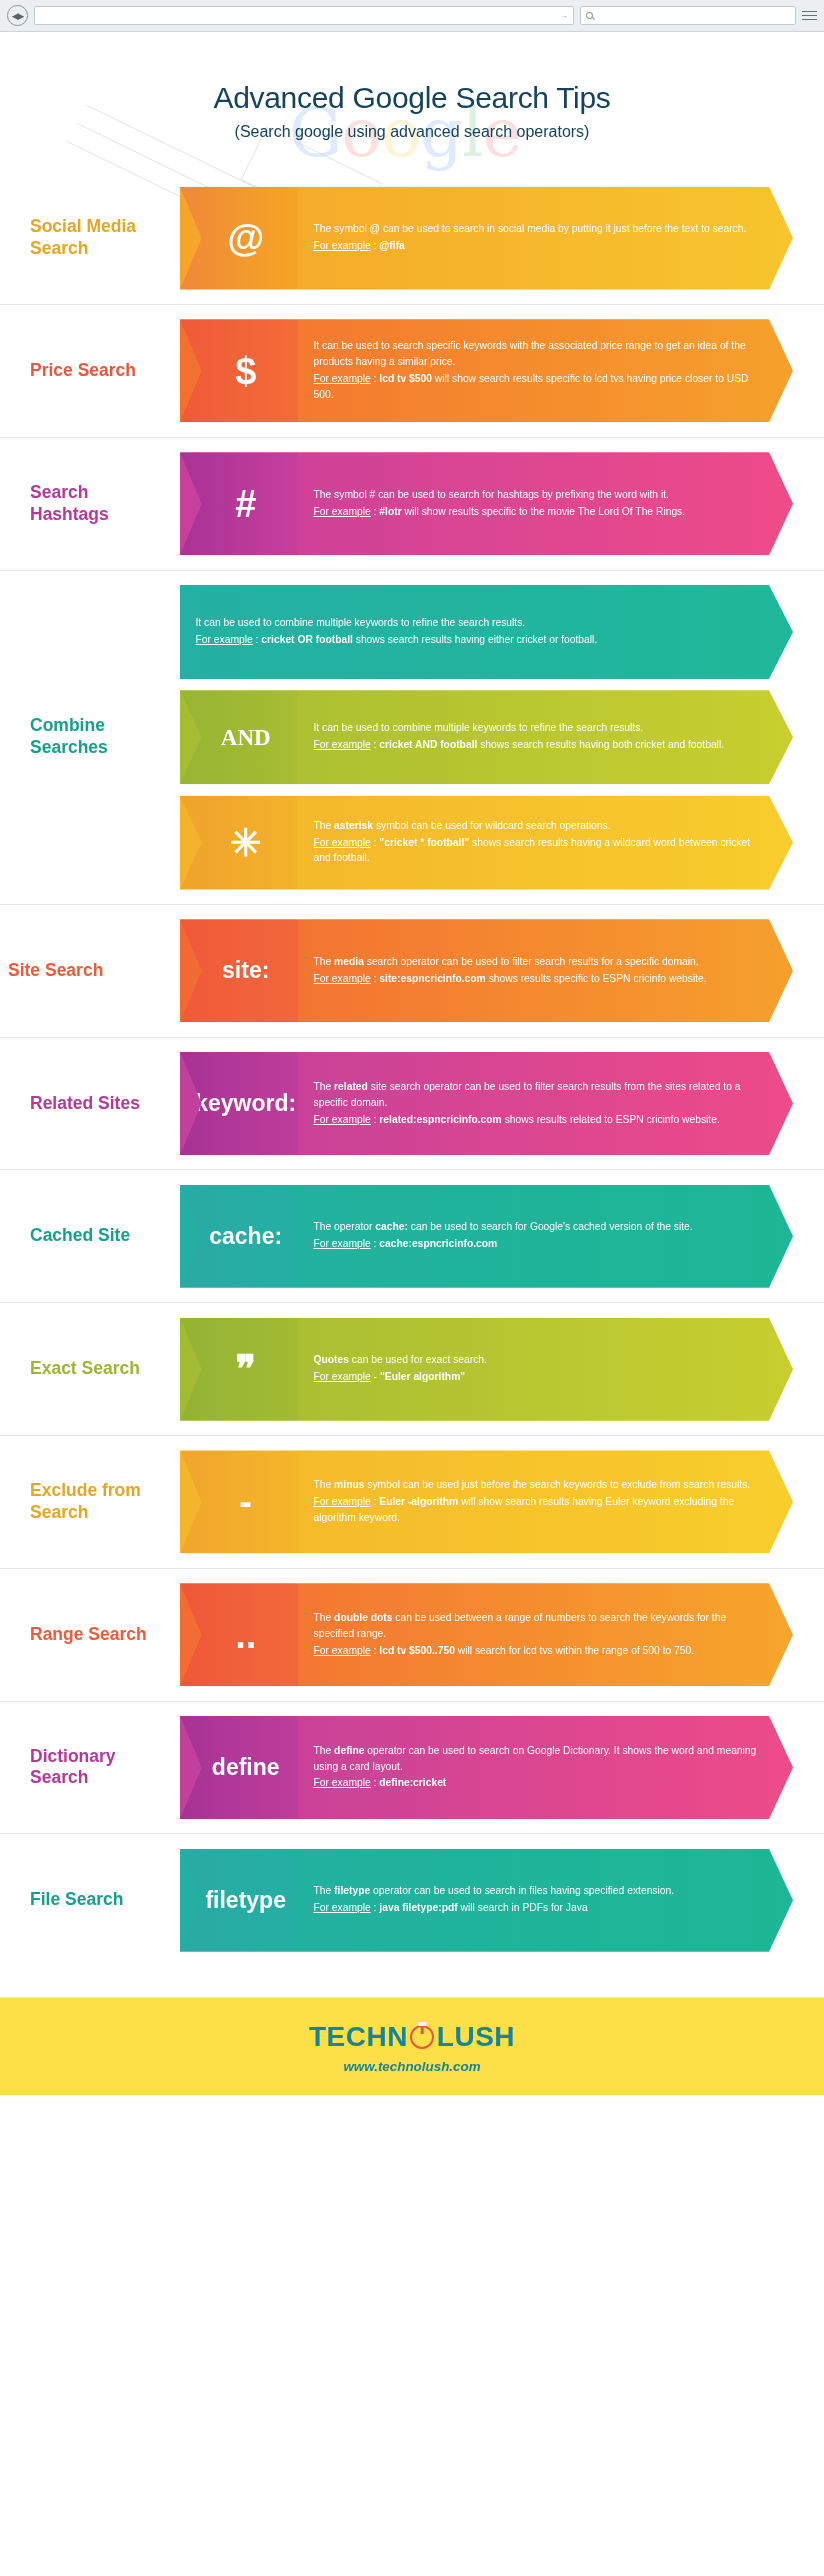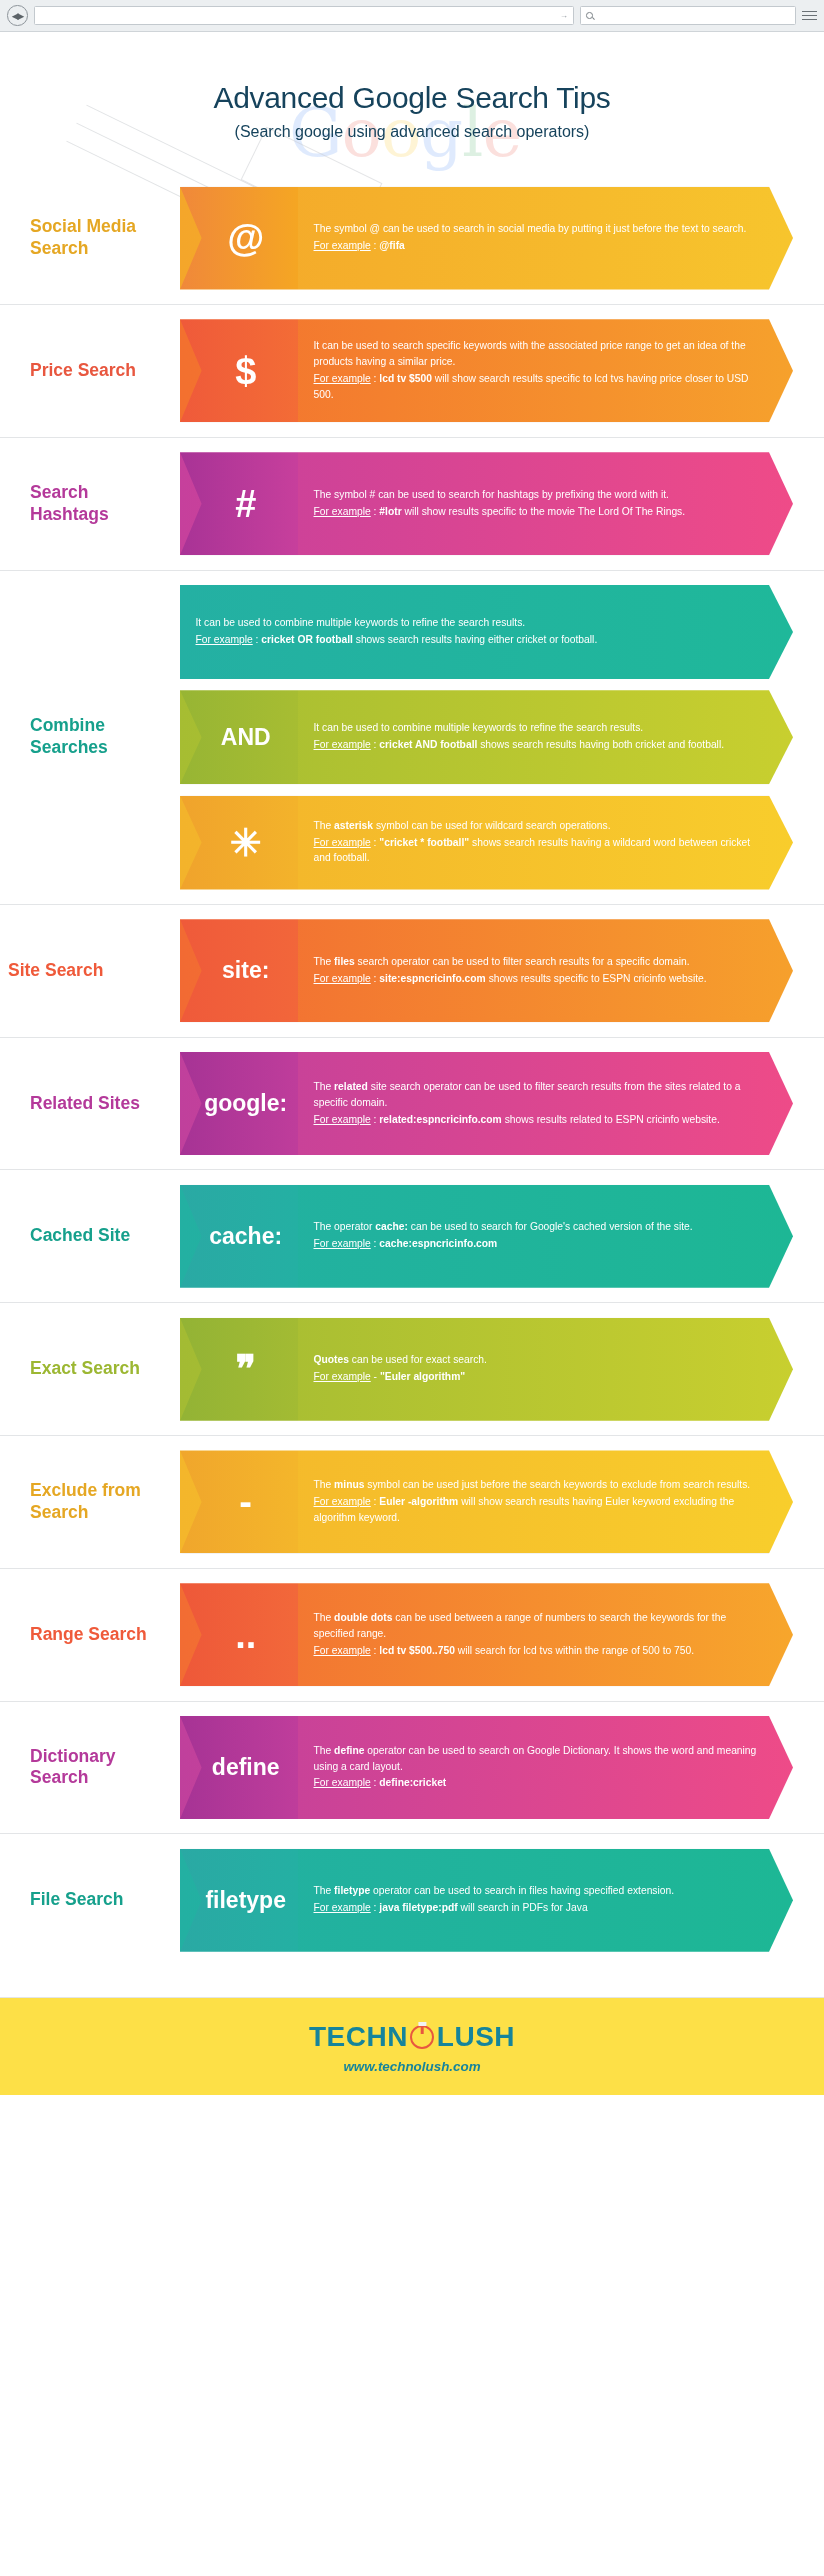--- a/index.html
+++ b/index.html
@@ -308,21 +308,21 @@
       <div class="section multi">
         <div class="sec-label" style="color: rgb(22, 160, 140);">Combine Searches</div>
         <div class="sec-rows">
           <div class="banner" style="background: linear-gradient(90deg, rgb(36, 176, 163) 0%, rgb(31, 184, 154) 100%);">
             <div class="body">
               <p>It can be used to combine multiple keywords to refine the search results.</p>
               <p><span class="ex-label">For example</span> :  <b>cricket OR football</b> shows search results having either cricket or football.</p>
             </div>
           </div>
           <div class="banner" style="background: linear-gradient(90deg, rgb(166, 189, 50) 0%, rgb(200, 207, 47) 100%);">
-            <div class="sym" style="background: linear-gradient(90deg, rgb(151, 181, 52) 0%, rgb(167, 189, 50) 100%);">
+            <div class="sym" style="background: linear-gradient(90deg, rgb(151, 181, 52) 0%, rgb(167, 189, 50) 100%); font-family: Liberation Serif, serif;">
               <span class="glyph word">AND</span>
             </div>
             <div class="body">
               <p>It can be used to combine multiple keywords to refine the search results.</p>
               <p><span class="ex-label">For example</span> :  <b>cricket AND football</b> shows search results having both cricket and football.</p>
             </div>
           </div>
           <div class="banner" style="background: linear-gradient(90deg, rgb(243, 179, 43) 0%, rgb(248, 205, 44) 100%);">
             <div class="sym" style="background: linear-gradient(90deg, rgb(240, 163, 44) 0%, rgb(243, 179, 43) 100%);">
               <span class="glyph">✳</span>
@@ -335,32 +335,32 @@
         </div>
       </div>
       <div class="section">
         <div class="sec-label" style="color: rgb(239, 90, 58); padding-left: 8px;">Site Search</div>
         <div class="sec-rows">
           <div class="banner" style="background: linear-gradient(90deg, rgb(242, 106, 51) 0%, rgb(246, 160, 44) 100%);">
             <div class="sym" style="background: linear-gradient(90deg, rgb(239, 90, 58) 0%, rgb(242, 102, 58) 100%);">
               <span class="glyph word">site:</span>
             </div>
             <div class="body">
-              <p>The <b>files</b> search operator can be used to filter search results for a specific domain.</p>
+              <p>The <b>media</b> search operator can be used to filter search results for a specific domain.</p>
               <p><span class="ex-label">For example</span> :  <b>site:espncricinfo.com</b> shows results specific to ESPN cricinfo website.</p>
             </div>
           </div>
         </div>
       </div>
       <div class="section">
         <div class="sec-label" style="color: rgb(180, 57, 154);">Related Sites</div>
         <div class="sec-rows">
           <div class="banner" style="background: linear-gradient(90deg, rgb(192, 64, 156) 0%, rgb(238, 75, 136) 100%);">
             <div class="sym" style="background: linear-gradient(90deg, rgb(166, 51, 149) 0%, rgb(191, 61, 155) 100%);">
-              <span class="glyph word">google:</span>
+              <span class="glyph word">keyword:</span>
             </div>
             <div class="body">
               <p>The <b>related</b> site search operator can be used to filter search results from the sites related to a specific domain.</p>
               <p><span class="ex-label">For example</span> :  <b>related:espncricinfo.com</b> shows results related to ESPN cricinfo website.</p>
             </div>
           </div>
         </div>
       </div>
       <div class="section">
         <div class="sec-label" style="color: rgb(22, 160, 140);">Cached Site</div>

